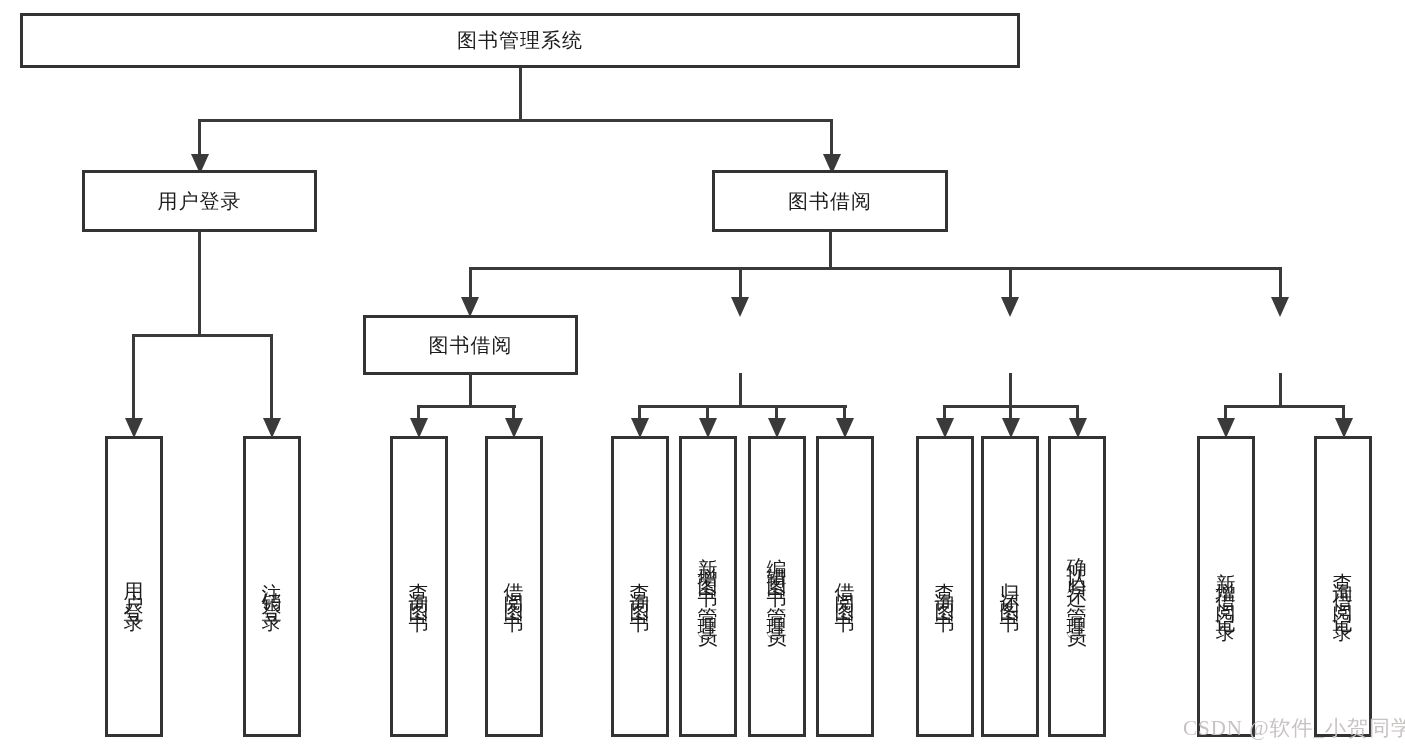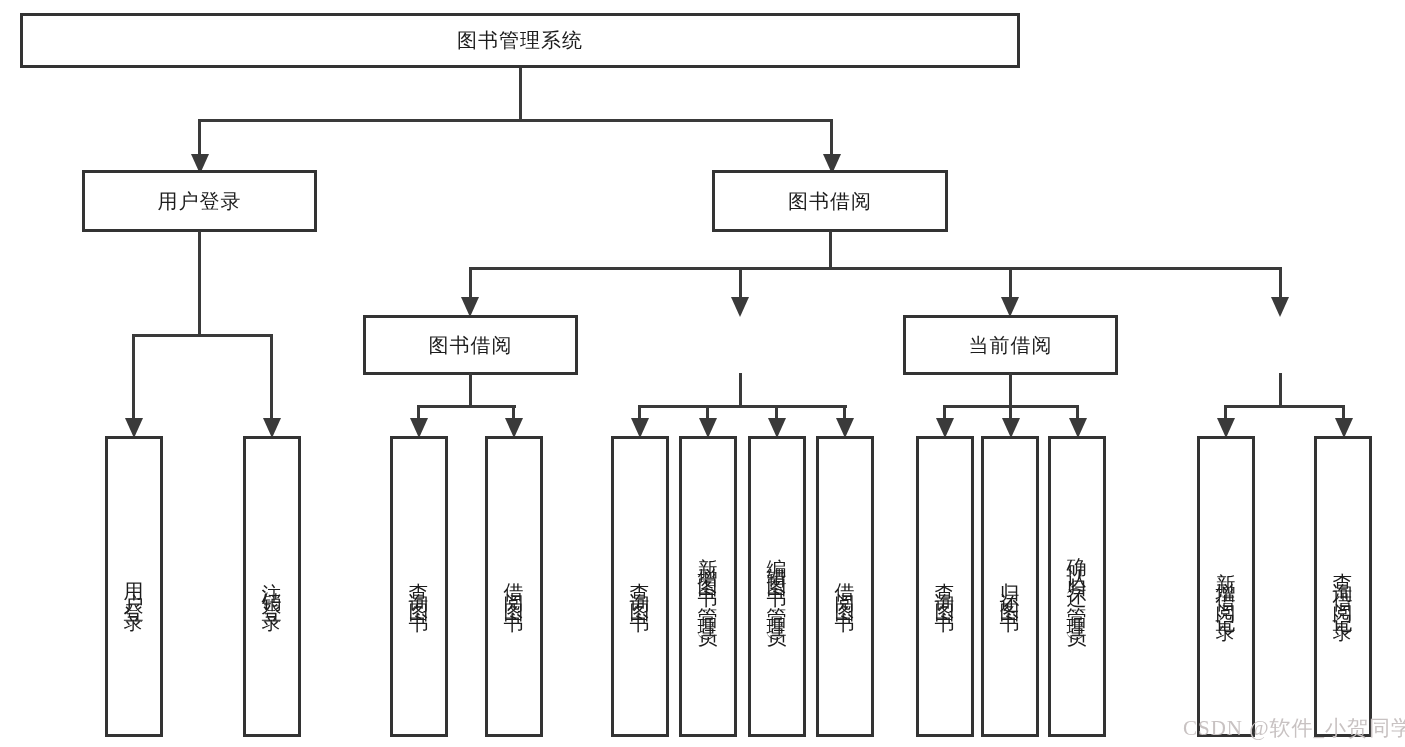--- a/index.html
+++ b/index.html
@@ -66,23 +66,20 @@
   <div class="ah" style="left:461px;top:297px"></div>
   <div class="v" style="left:739px;top:267px;height:33px"></div>
   <div class="ah" style="left:731px;top:297px"></div>
   <div class="v" style="left:1009px;top:267px;height:33px"></div>
   <div class="ah" style="left:1001px;top:297px"></div>
   <div class="v" style="left:1279px;top:267px;height:33px"></div>
   <div class="ah" style="left:1271px;top:297px"></div>
 
   <div class="box" style="left:363px;top:315px;width:215px;height:60px">
     <span class="htext">图书借阅</span>
-  </div>
-  <div class="box" style="left:903px;top:315px;width:215px;height:60px">
-    <span class="htext">当前借阅</span>
   </div>
 
   <div class="v" style="left:469px;top:373px;height:34px"></div>
   <div class="h" style="left:417px;top:405px;width:99px"></div>
   <div class="v" style="left:417px;top:405px;height:16px"></div>
   <div class="ah" style="left:410px;top:418px"></div>
   <div class="v" style="left:512px;top:405px;height:16px"></div>
   <div class="ah" style="left:505px;top:418px"></div>
 
   <div class="v" style="left:739px;top:373px;height:34px"></div>

